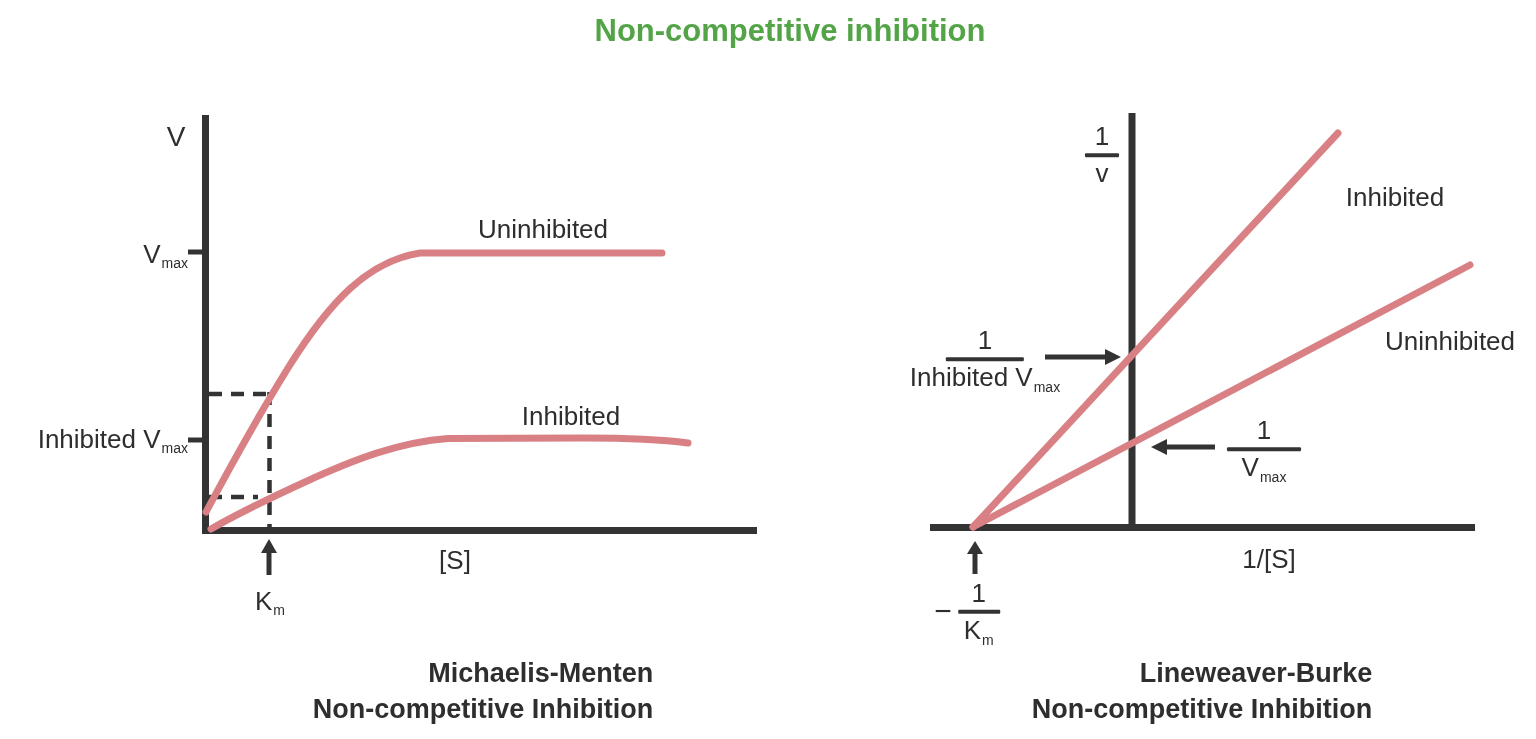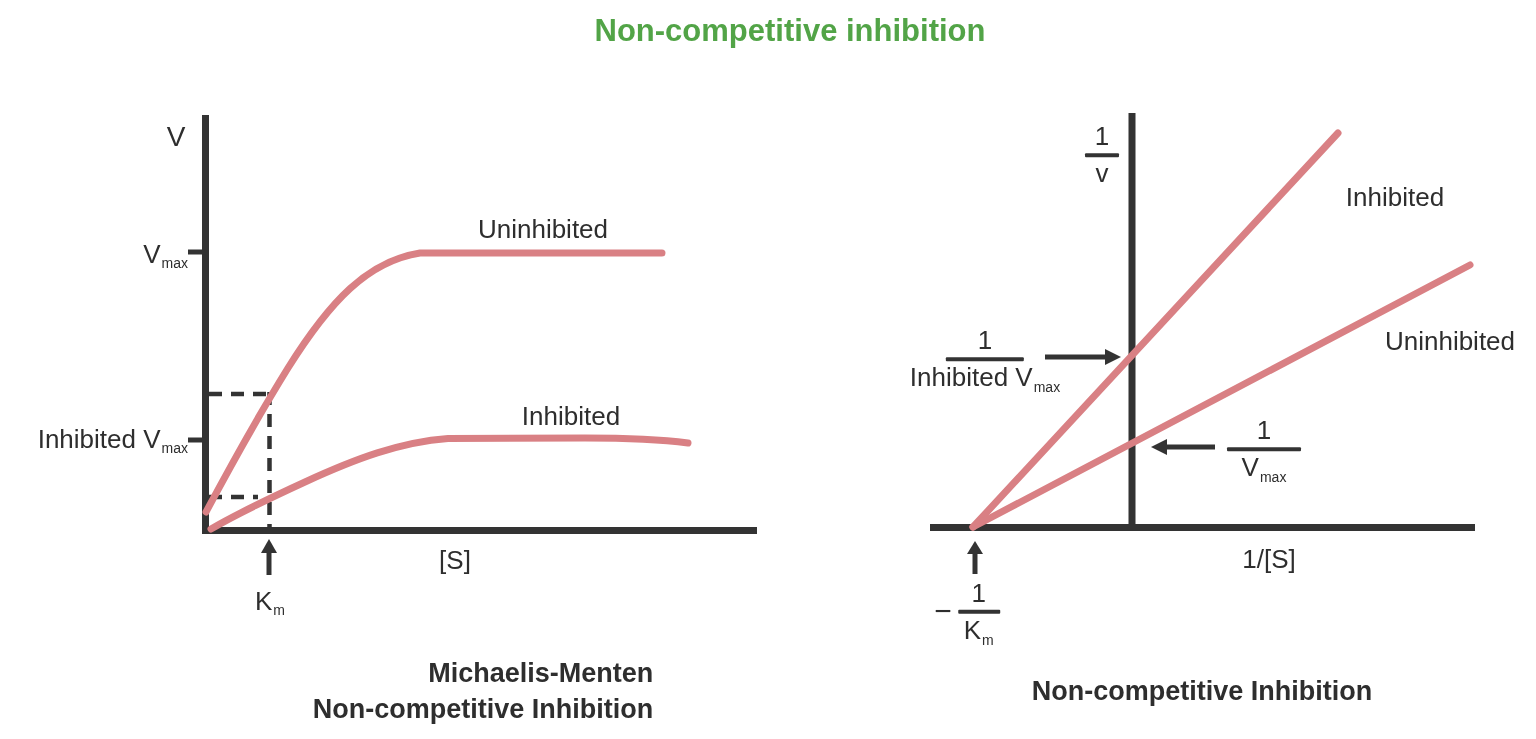--- a/index.html
+++ b/index.html
@@ -153,16 +153,17 @@
         <span class="num">1</span>
         <span class="bar" style="width:42px;"></span>
         <span class="den"><span>K</span><span class="sub">m</span></span>
       </span>
     </span>
   </div>
 
   <div class="lbl" style="left:1245px;top:559px;margin-left:24px;">1/[S]</div>
 
   <div class="caption" style="left:1202px;top:691px;">
+    <div>Lineweaver-Burke</div>
     <div>Non-competitive Inhibition</div>
   </div>
 
 </div>
 
 </body></html>

